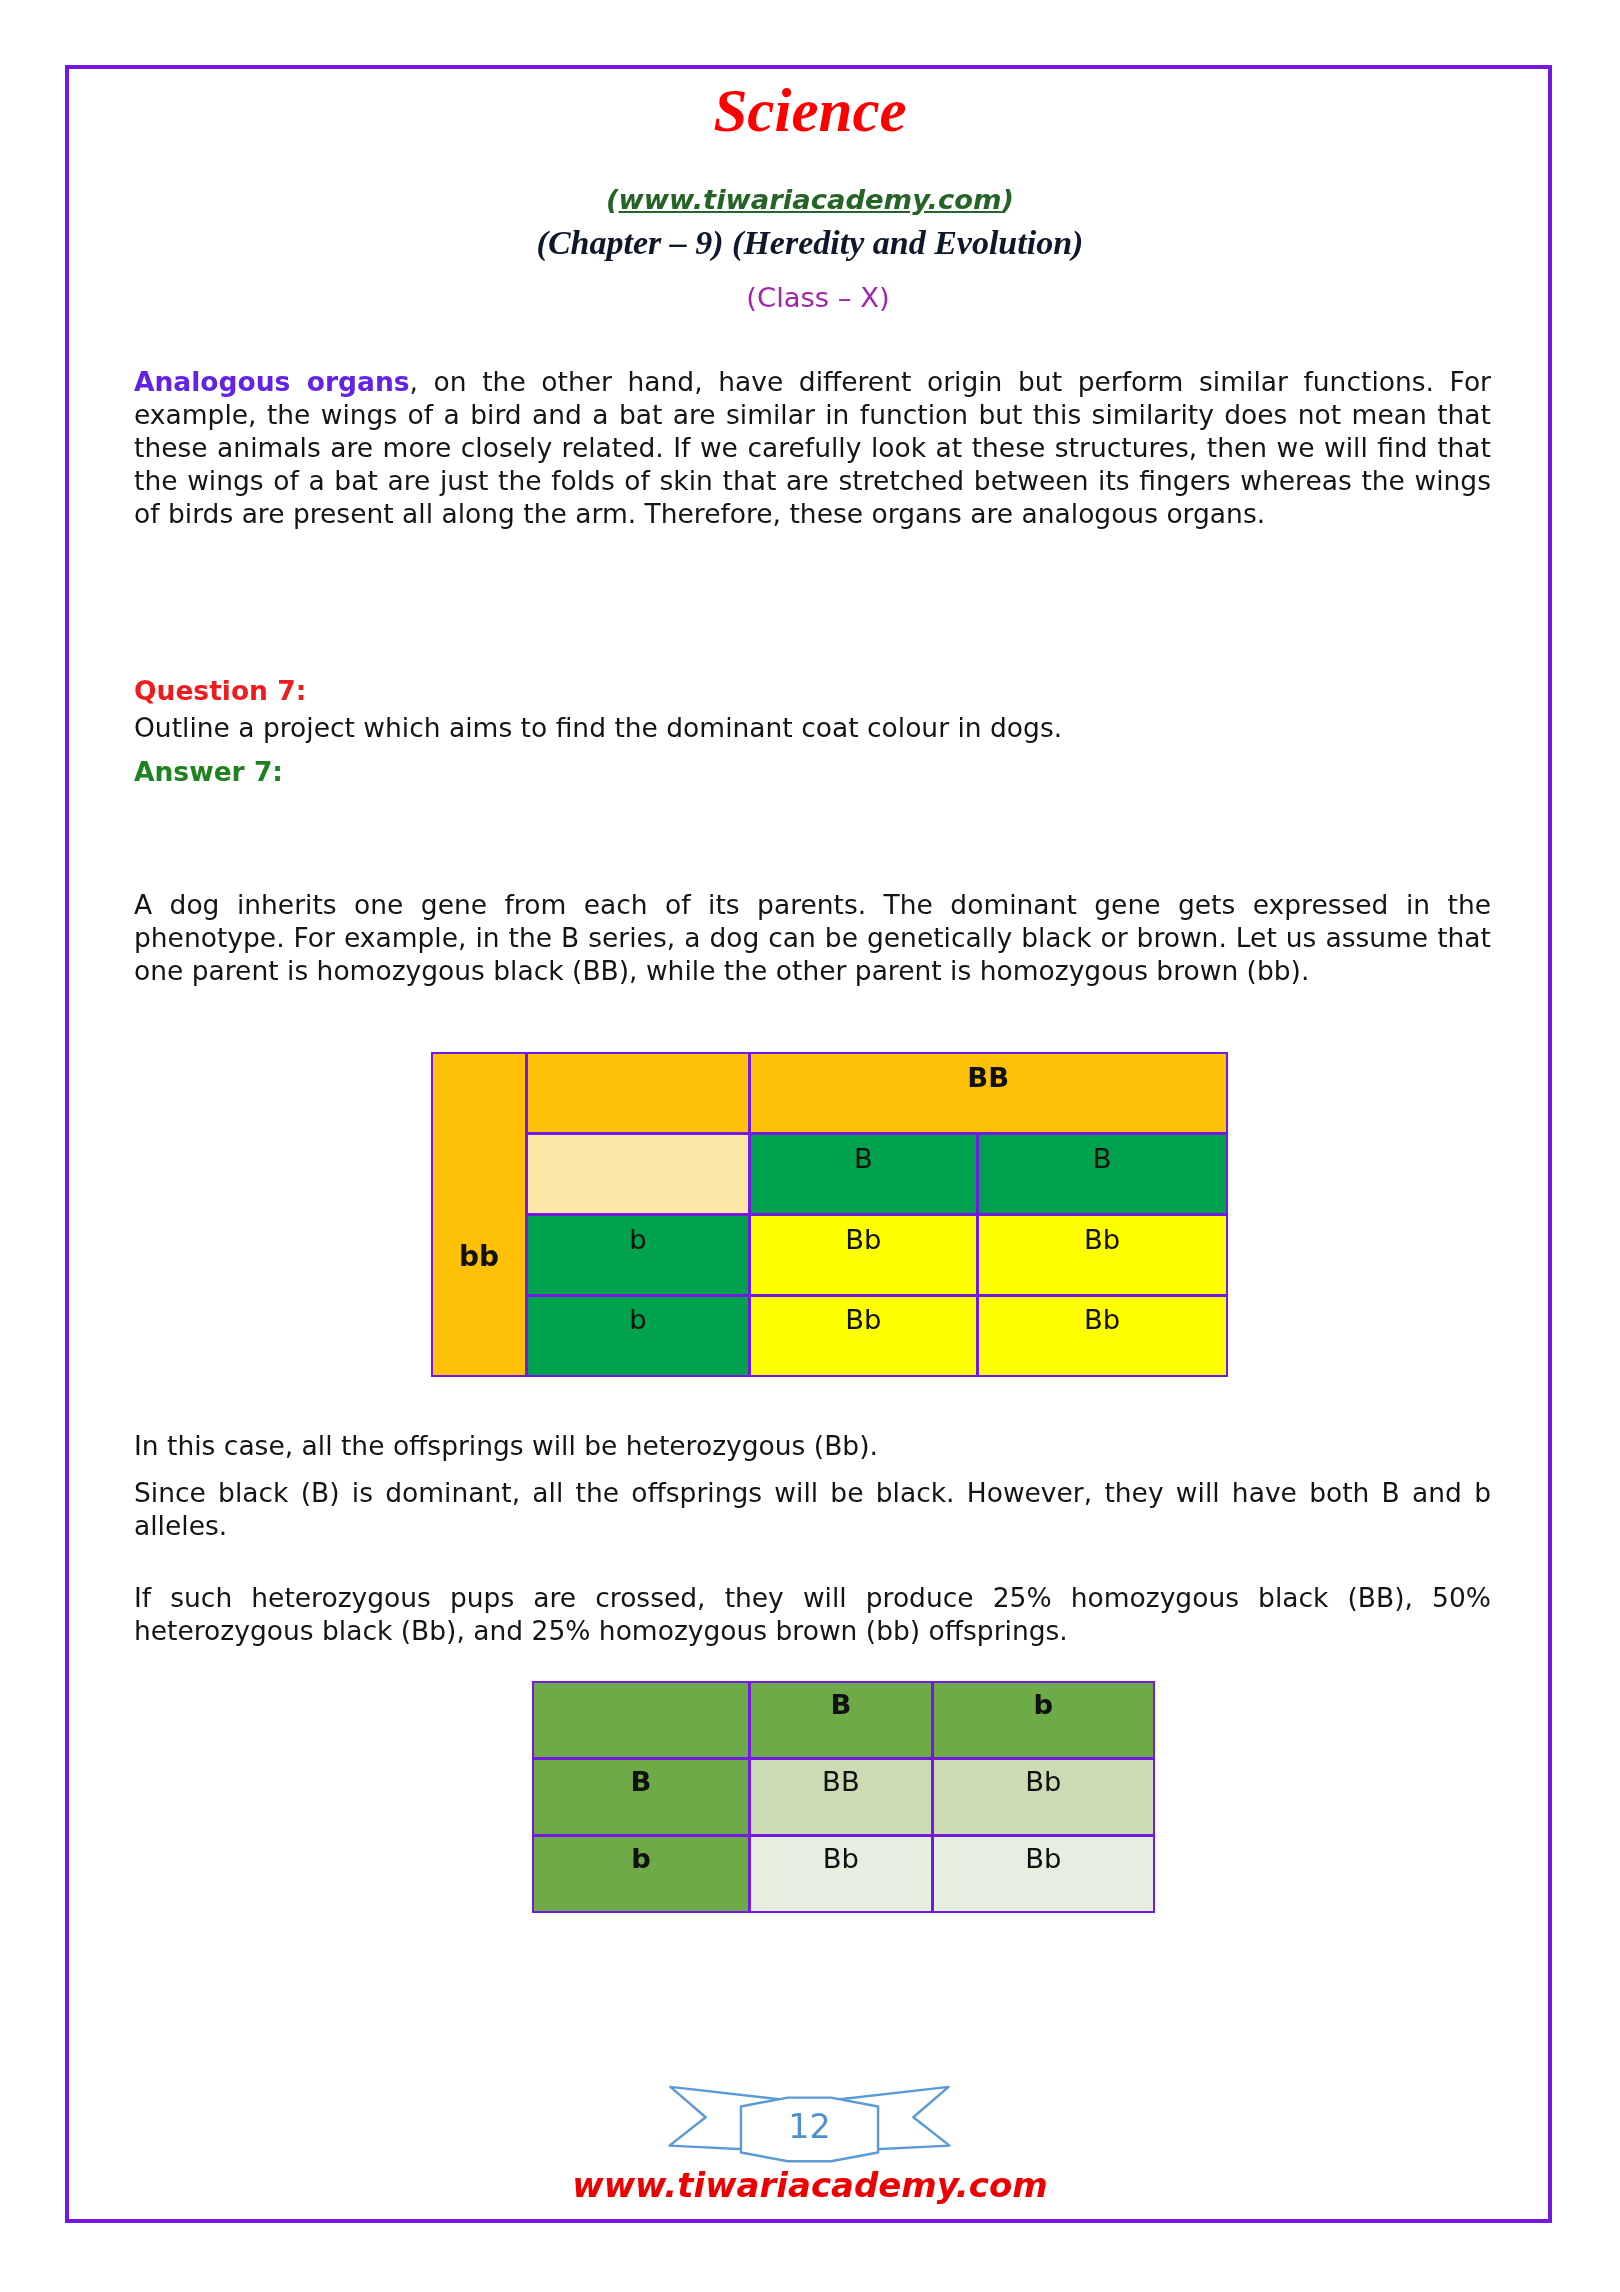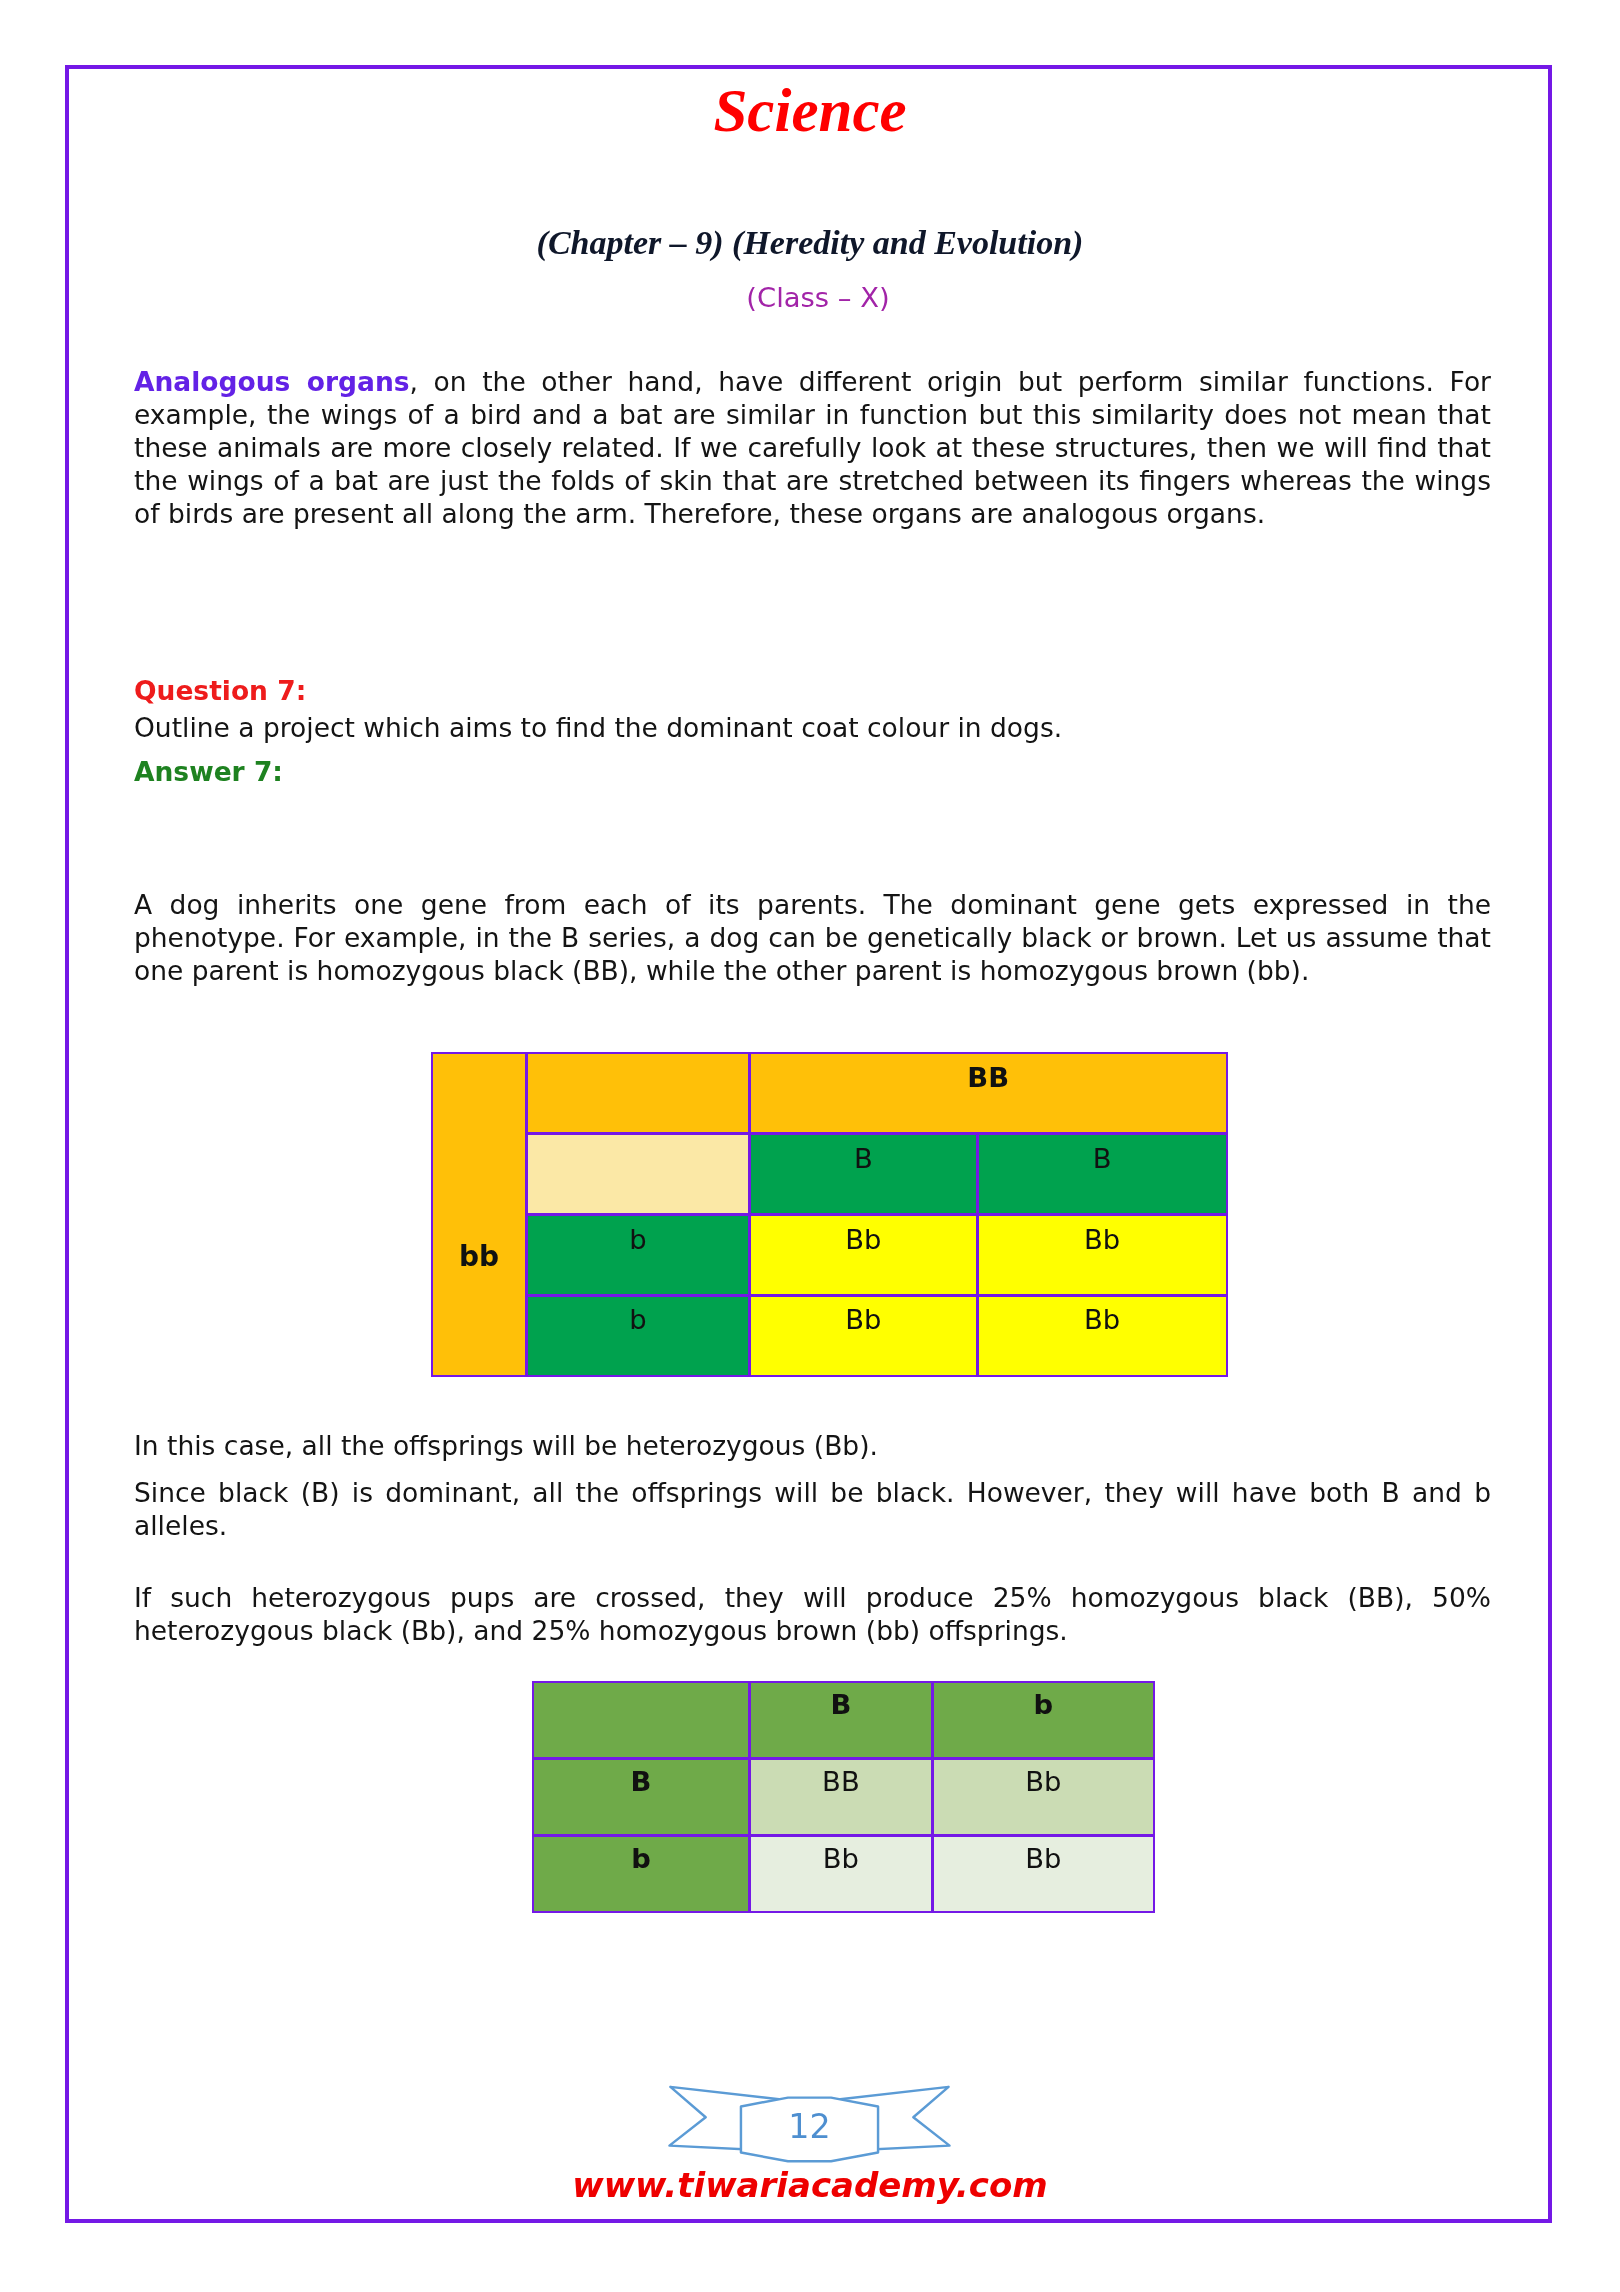--- a/index.html
+++ b/index.html
@@ -113,20 +113,21 @@
   }
   .footer-link a{color:#EE0000;text-decoration:none;cursor:pointer;}
 </style>
 </head>
 <body>
 
 <div class="page">
   <div class="frame"></div>
 
   <div class="hdr-title">Science</div>
+  <div class="hdr-link-line"><span>(</span><a>www.tiwariacademy.com</a><span>)</span></div>
   <div class="hdr-chapter">(Chapter – 9) (Heredity and Evolution)</div>
   <div class="hdr-class">(Class – X)</div>
 
   <p class="para" style="top:365px;"><span class="lead">Analogous organs</span><span>, on the other hand, have different origin but perform similar functions. For example, the wings of a bird and a bat are similar in function but this similarity does not mean that these animals are more closely related. If we carefully look at these structures, then we will find that the wings of a bat are just the folds of skin that are stretched between its fingers whereas the wings of birds are present all along the arm. Therefore, these organs are analogous organs.</span></p>
 
   <div class="q-label" style="top:674px;">Question 7:</div>
   <p class="para" style="top:711px;">Outline a project which aims to find the dominant coat colour in dogs.</p>
   <div class="a-label" style="top:755px;">Answer 7:</div>
   <p class="para" style="top:888px;">A dog inherits one gene from each of its parents. The dominant gene gets expressed in the phenotype. For example, in the B series, a dog can be genetically black or brown. Let us assume that one parent is homozygous black (BB), while the other parent is homozygous brown (bb).</p>
 

